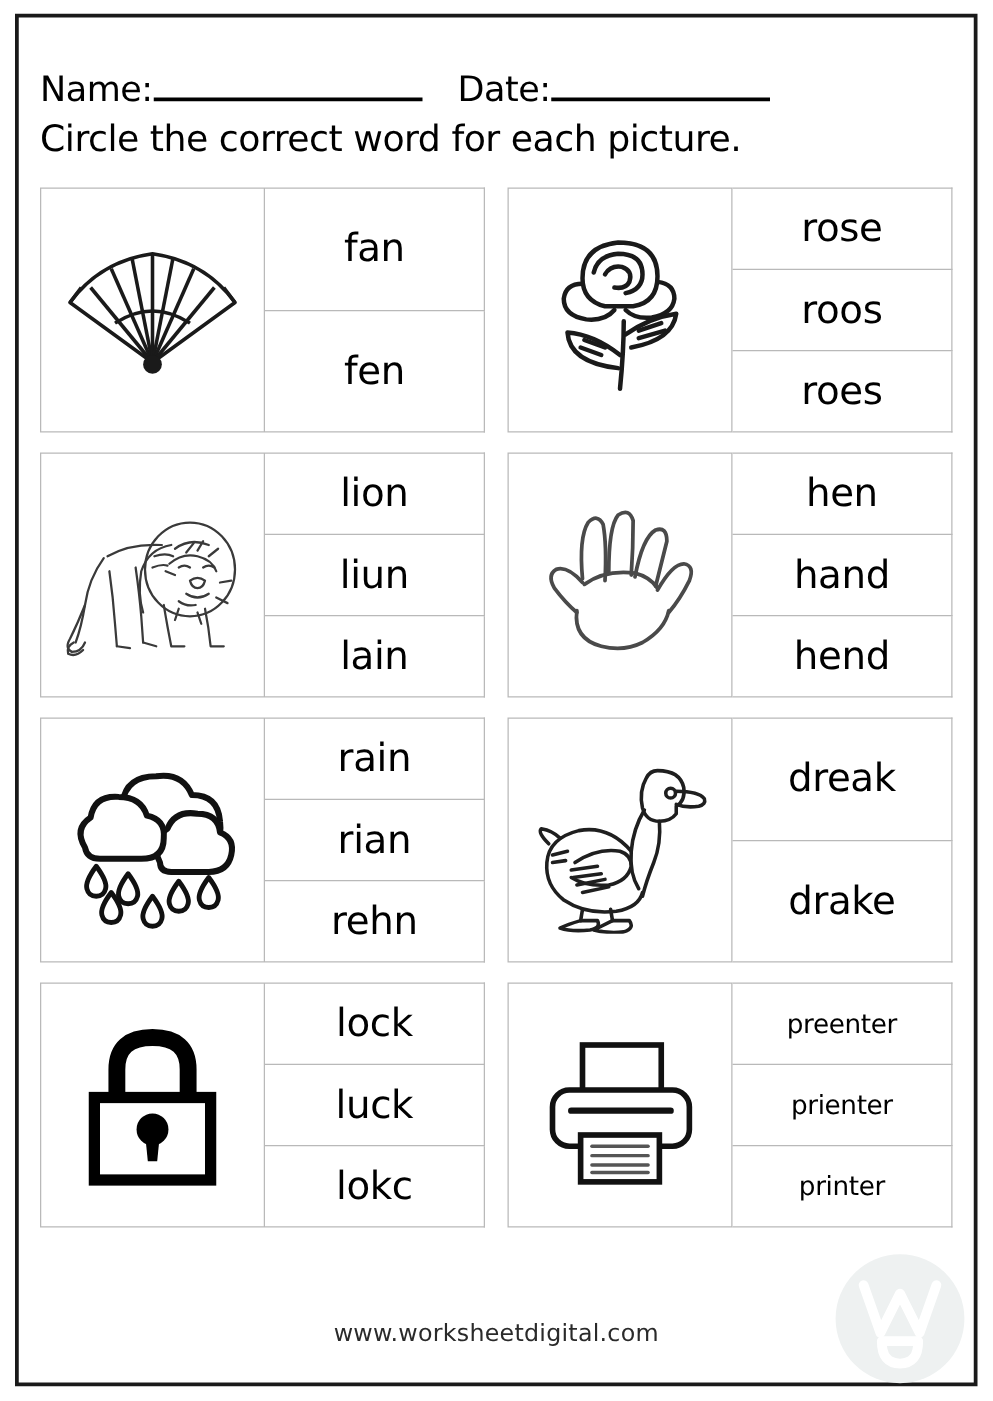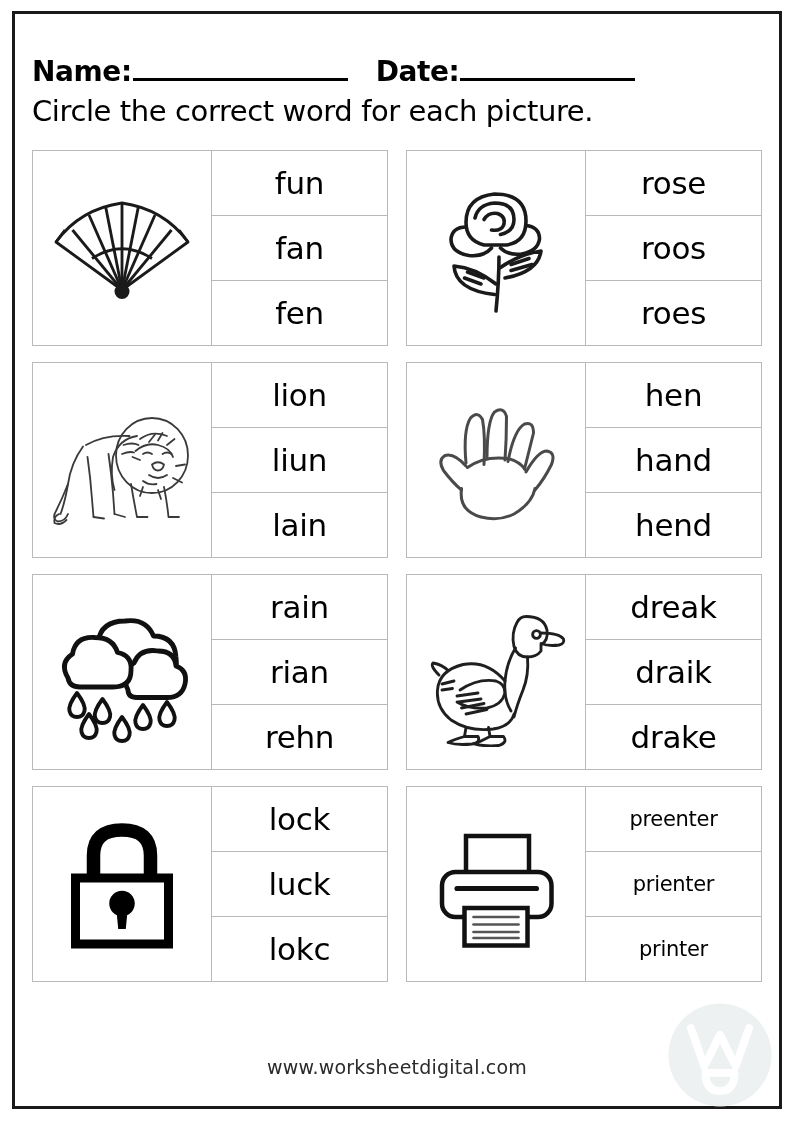--- a/index.html
+++ b/index.html
@@ -44,21 +44,21 @@
   }
   .field {
     display: flex;
     align-items: baseline;
     white-space: nowrap;
   }
   .field-label {
     font-size: 28px;
     letter-spacing: -0.4px;
     color: #000;
-    font-weight: 700;
+    font-weight: 400;
   }
   .rule {
     display: inline-block;
     border-bottom: 3px solid #000;
     height: 22px;
     margin-left: 1px;
   }
   .rule-name { width: 215px; }
   .rule-date { width: 175px; }
   .gap { width: 28px; }
@@ -177,21 +177,20 @@
                 <path d="M50 78 L72 28"></path>
               <path d="M50 78 L83 38"></path>
               <path d="M30 57 Q50 44 70 57"></path>
               <path d="M6 46 L12 38"></path>
                 <path d="M94 46 L88 38"></path>
             </g>
             <circle cx="50" cy="79" r="5" fill="#1a1a1a"></circle>
           </svg>
         </div>
         <div class="word-col">
-          <div class="word-cell">fun</div>
           <div class="word-cell">fan</div>
           <div class="word-cell">fen</div>
         </div>
       </div>
 
       <div class="item">
         <div class="pic-cell">
           <svg viewBox="0 0 100 100">
             <g fill="none" stroke="#1a1a1a" stroke-width="2.4" stroke-linejoin="round" stroke-linecap="round">
               <path d="M30 33 Q30 16 49 14 Q70 14 70 32 Q70 46 57 48 L42 48 Q30 45 30 33 Z"></path>
@@ -308,21 +307,20 @@
               <path d="M29 93 Q22 95 18 97 Q24 99 34 98 Q40 97 38 93 Z"></path>
               <path d="M46 93 Q40 96 36 98 Q44 100 52 99 Q58 97 55 93 Z"></path>
               <path d="M26 62 Q38 54 50 56 Q56 58 56 64 Q54 72 44 74 Q32 75 24 70"></path>
               <path d="M24 66 L38 64 M25 70 L40 68 M27 74 L42 71 M30 78 L44 75"></path>
               <path d="M14 58 L22 56 M14 62 L21 61"></path>
             </g>
           </svg>
         </div>
         <div class="word-col">
           <div class="word-cell">dreak</div>
-          <div class="word-cell">draik</div>
           <div class="word-cell">drake</div>
         </div>
       </div>
 
       <div class="item">
         <div class="pic-cell">
           <svg viewBox="0 0 100 100">
             <path d="M31 47 L31 31 Q31 14 50 14 Q69 14 69 31 L69 47" fill="none" stroke="#000" stroke-width="9"></path>
             <rect x="19" y="46" width="62" height="44" fill="#fff" stroke="#000" stroke-width="6"></rect>
             <circle cx="50" cy="63" r="8.5" fill="#000"></circle>

